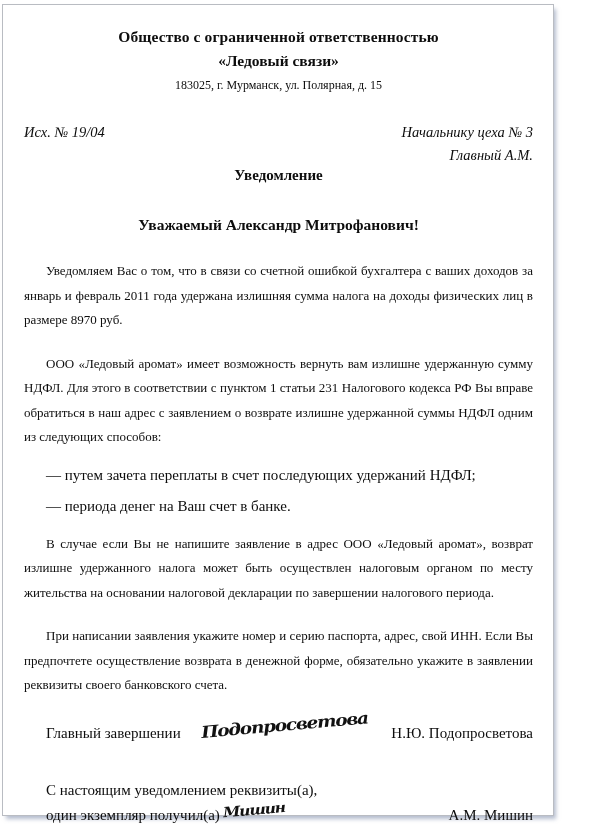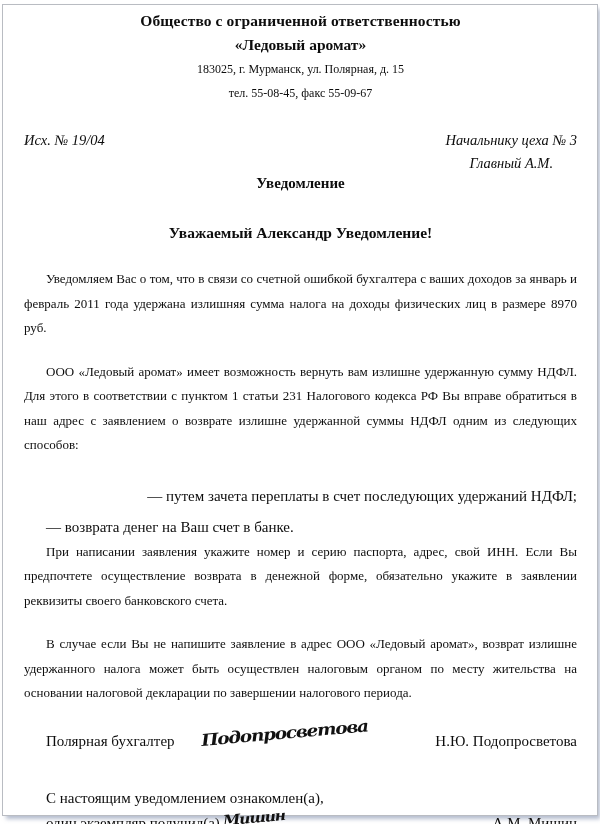--- a/index.html
+++ b/index.html
@@ -12,27 +12,27 @@
     width: 600px;
     height: 824px;
     overflow: hidden;
     font-family: "Liberation Serif", "DejaVu Serif", serif;
     color: #0d0d0d;
   }
 
   .page {
     position: relative;
     box-sizing: border-box;
-    width: 596px;
+    width: 552px;
     height: 812px;
     margin: 4px 0 0 2px;
     background: #ffffff;
     border: 1px solid #b9bcc2;
     box-shadow: 3px 4px 4px -1px rgba(120, 135, 165, 0.55);
-    padding: 4px 20px 0 21px;
+    padding: 20px 20px 0 21px;
   }
 
   
   .letterhead {
     text-align: center;
   }
   .lh-company {
     font-weight: bold;
     font-size: 15.5px;
     line-height: 23px;
@@ -56,21 +56,21 @@
     align-items: flex-start;
     margin-top: 24px;
     font-style: italic;
   }
   .ref-left,
   .ref-right {
     font-size: 14.5px;
     line-height: 23px;
   }
   .ref-right {
-    text-align: center;
+    text-align: right;
   }
 
   
   .doc-title {
     text-align: center;
     font-weight: bold;
     font-size: 15px;
   }
   .salutation {
     text-align: center;
@@ -95,22 +95,21 @@
     margin-top: 19px;
   }
   p.listitem {
     margin: 7px 0 0 0;
     font-size: 15px;
     line-height: 24.5px;
     text-indent: 22px;
     text-align: left;
   }
   p.listitem.first {
-    margin-top: 26px;
-    text-align: right;
+    margin-top: 13px;
   }
   p.para.gap {
     margin-top: 13px;
   }
 
   
   .sig-row {
     position: relative;
     display: flex;
     align-items: baseline;
@@ -160,56 +159,55 @@
     margin-left: auto;
   }
 </style>
 </head>
 <body>
 
 <div class="page">
 
   <div class="letterhead">
     <div class="lh-company">Общество с ограниченной ответственностью</div>
-    <div class="lh-brand">«Ледовый аромат»</div>
+    <div class="lh-brand">«Ледовый связи»</div>
     <div class="lh-address">183025, г. Мурманск, ул. Полярная, д. 15</div>
-    <div class="lh-phone">тел. 55-08-45, факс 55-09-67</div>
   </div>
 
   <div class="refblock">
     <div class="ref-left">
       <div>Исх. № 19/04</div>
     </div>
     <div class="ref-right">
       <div>Начальнику цеха № 3</div>
       <div>Главный А.М.</div>
     </div>
   </div>
 
   <div class="doc-title">Уведомление</div>
 
-  <div class="salutation">Уважаемый Александр Уведомление!</div>
+  <div class="salutation">Уважаемый Александр Митрофанович!</div>
 
   <div class="body-text">
     <p class="para">Уведомляем Вас о том, что в связи со счетной ошибкой бухгалтера с ваших доходов за январь и февраль 2011 года удержана излишняя сумма налога на доходы физических лиц в размере 8970 руб.</p>
     <p class="para">ООО «Ледовый аромат» имеет возможность вернуть вам излишне удержанную сумму НДФЛ. Для этого в соответствии с пунктом 1 статьи 231 Налогового кодекса РФ Вы вправе обратиться в  наш адрес с заявлением о возврате излишне удержанной суммы НДФЛ одним из следующих способов:</p>
     <p class="listitem first">— путем зачета переплаты в счет последующих удержаний НДФЛ;</p>
-    <p class="listitem">— возврата денег на Ваш счет в банке.</p>
+    <p class="listitem">— периода денег на Ваш счет в банке.</p>
+    <p class="para gap">В случае если Вы не напишите заявление в адрес ООО «Ледовый аромат», возврат излишне удержанного налога может быть осуществлен налоговым органом по месту жительства на основании налоговой декларации по завершении налогового периода.</p>
     <p class="para">При написании заявления укажите номер и серию паспорта, адрес, свой ИНН. Если Вы предпочтете осуществление возврата в денежной форме, обязательно укажите в заявлении реквизиты своего банковского счета.</p>
-    <p class="para gap">В случае если Вы не напишите заявление в адрес ООО «Ледовый аромат», возврат излишне удержанного налога может быть осуществлен налоговым органом по месту жительства на основании налоговой декларации по завершении налогового периода.</p>
   </div>
 
   <div class="sig-row">
-    <span class="sig-role">Полярная бухгалтер</span>
+    <span class="sig-role">Главный завершении</span>
     <span class="sig-mark accountant">Подопросветова</span>
     <span class="sig-name">Н.Ю. Подопросветова</span>
   </div>
 
   <div class="ack">
-    <div>С настоящим уведомлением ознакомлен(а),</div>
+    <div>С настоящим уведомлением реквизиты(а),</div>
     <div class="ack-row">
       <span>один экземпляр получил(а)</span>
       <span class="sig-mark employee">Мишин</span>
       <span class="sig-name">А.М. Мишин</span>
     </div>
 
   </div>
 
 </div>
 

